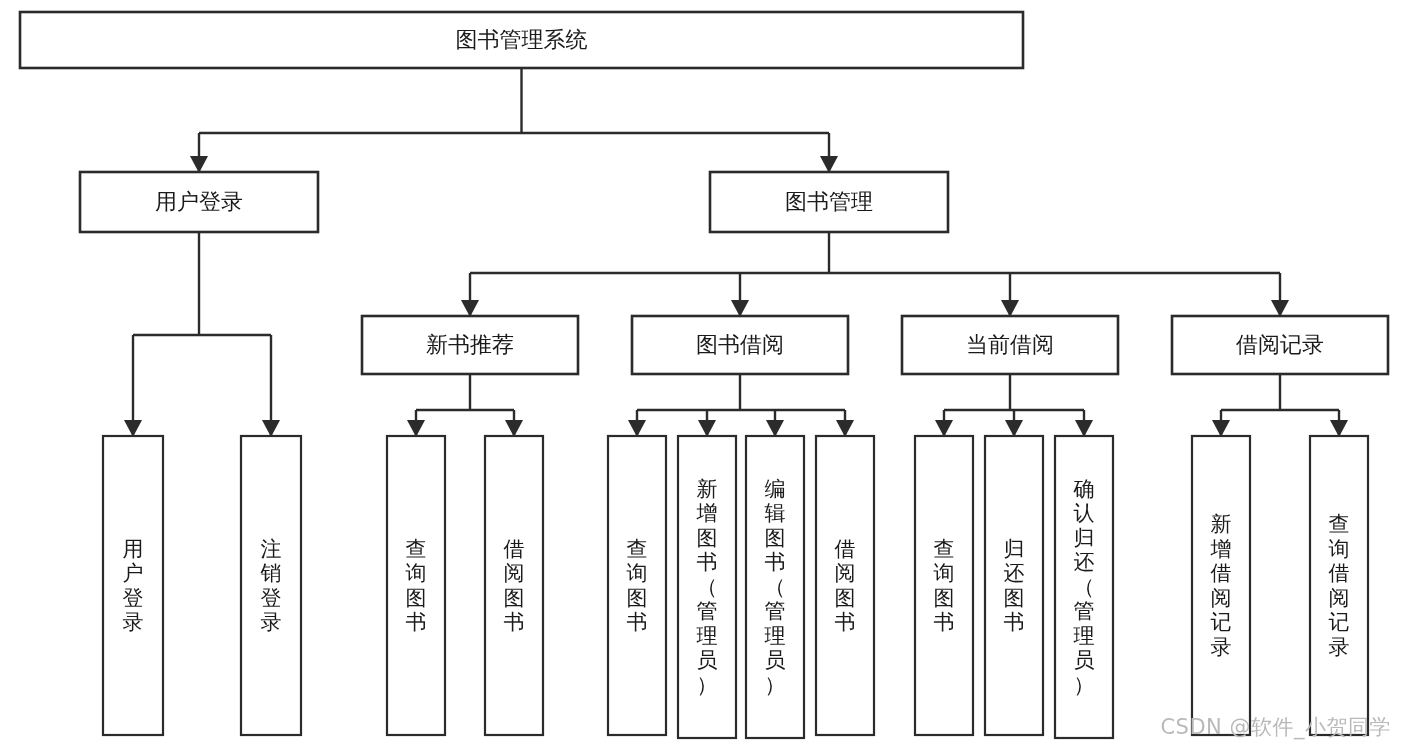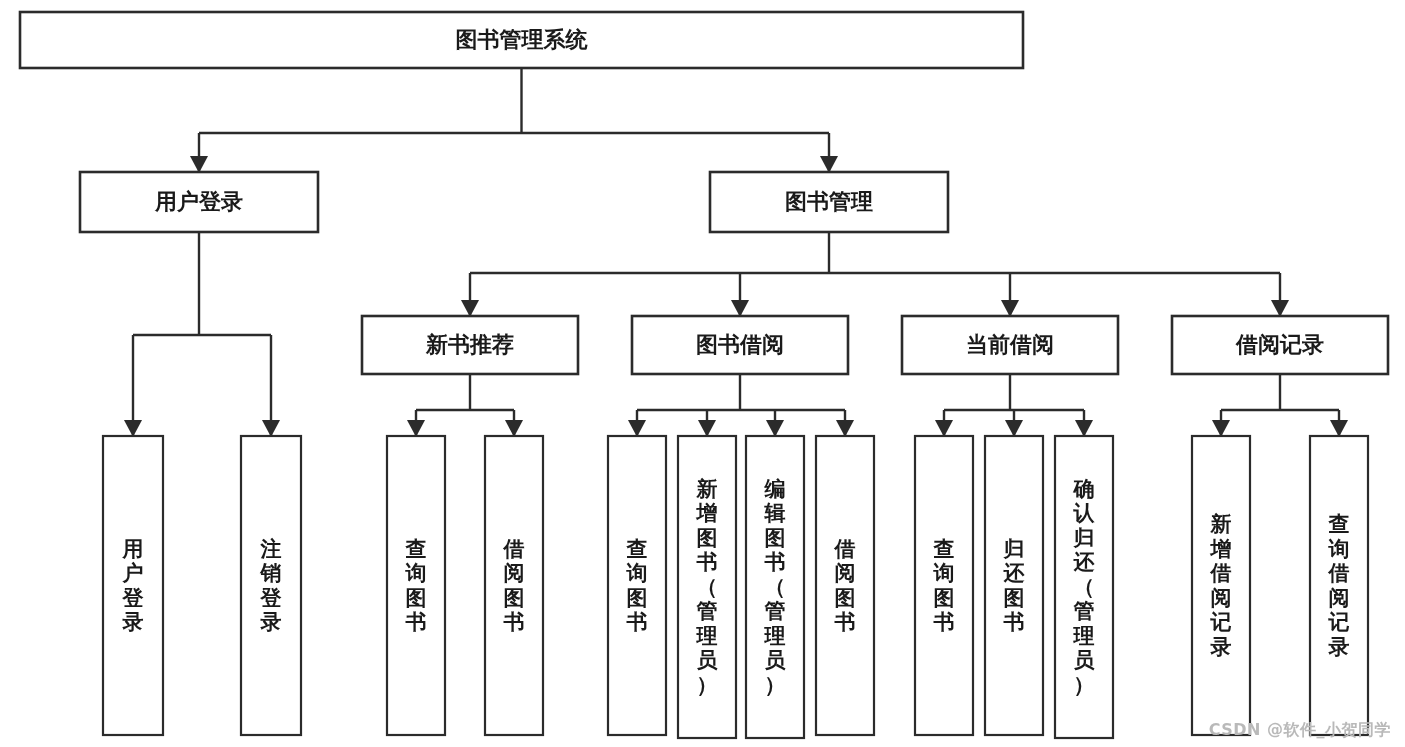--- a/index.html
+++ b/index.html
@@ -11,21 +11,20 @@
     width: 1405px;
     height: 747px;
     font-family: "DejaVu Sans", "Liberation Sans", sans-serif;
     overflow: hidden;
   }
   #diagram-root {
     position: relative;
     width: 1405px;
     height: 747px;
     background: #ffffff;
-    font-weight: bold;
   }
   svg.diagram {
     position: absolute;
     top: 0;
     left: 0;
     width: 1405px;
     height: 747px;
     display: block;
   }
   .node-rect {
@@ -57,21 +56,21 @@
     font-family: "DejaVu Sans", "Liberation Sans", sans-serif;
     font-size: 21px;
     fill: #1a1a1a;
     text-anchor: middle;
   }
   .watermark {
     position: absolute;
     right: 14px;
     bottom: 6px;
     font-family: "DejaVu Sans", "Liberation Sans", sans-serif;
-    font-size: 16px;
+    font-size: 21px;
     color: #b9b9b9;
     letter-spacing: 0.5px;
     white-space: nowrap;
     user-select: none;
   }
 </style>
 </head>
 <body>
 
 <div id="diagram-root">

